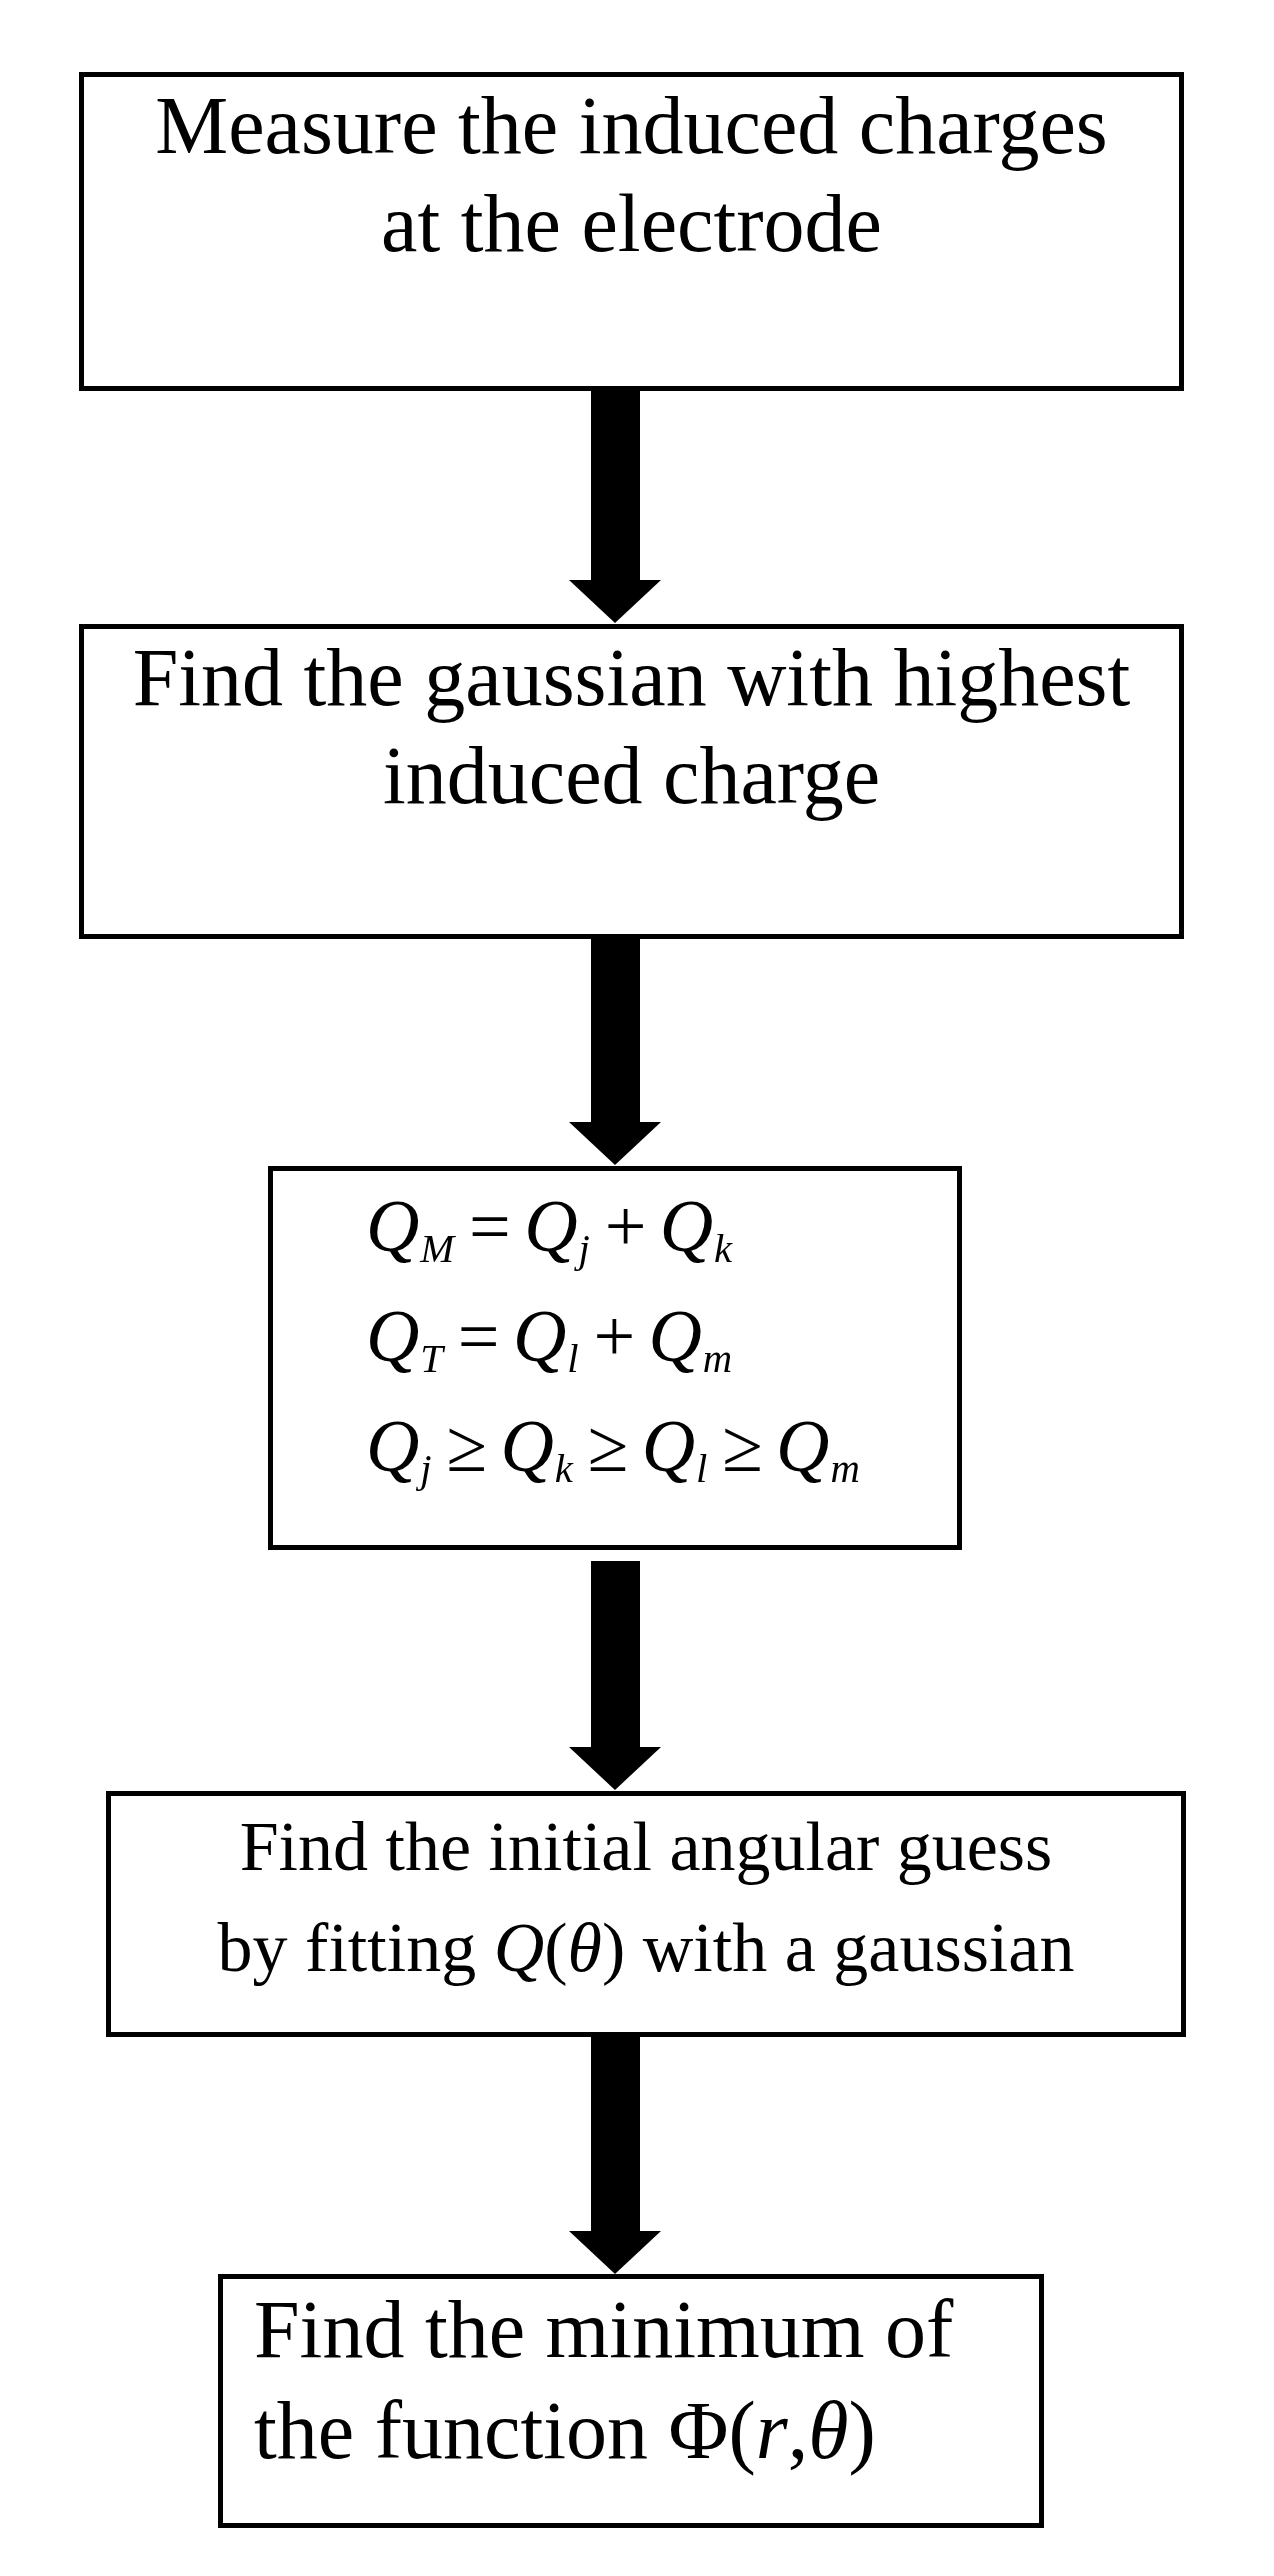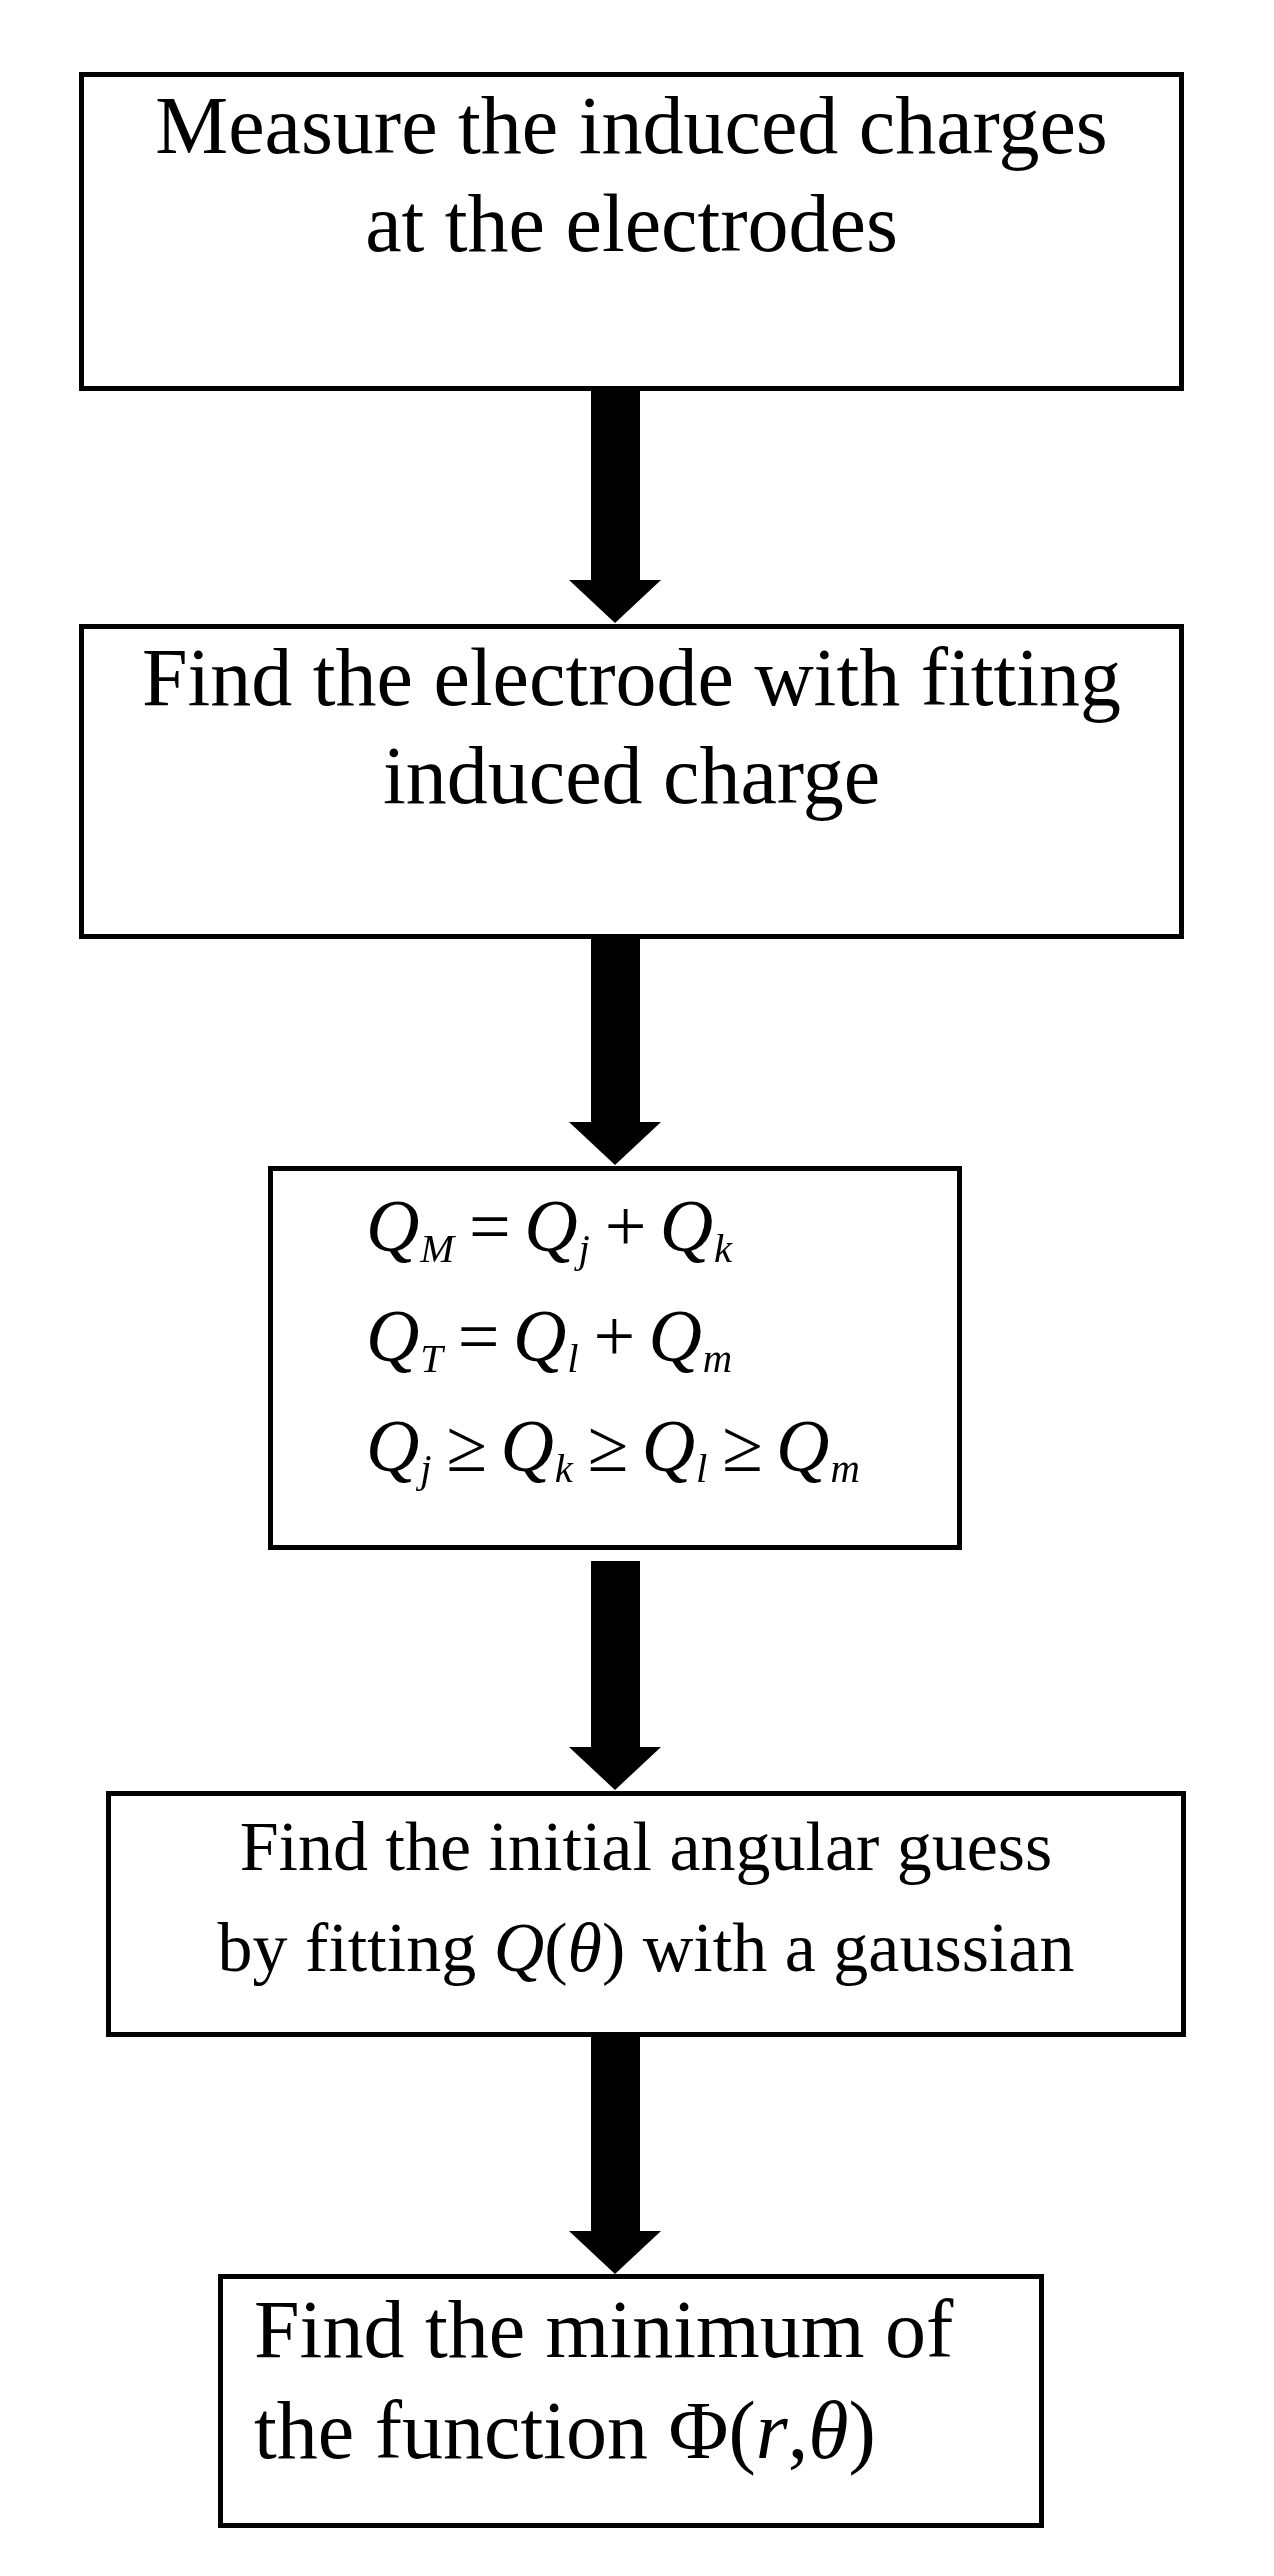--- a/index.html
+++ b/index.html
@@ -94,30 +94,30 @@
   #arrow3 { left: 569px; top: 1561px; height: 229px; }
   #arrow4 { left: 569px; top: 2037px; height: 237px; }
 </style>
 </head>
 <body>
 
 <div id="canvas">
 
   <div class="box centered" id="box1">
     <div class="tline">Measure the induced charges</div>
-    <div class="tline">at the electrodes</div>
+    <div class="tline">at the electrode</div>
   </div>
 
   <div class="arrow" id="arrow1">
     <div class="shaft"></div>
     <div class="head"></div>
   </div>
 
   <div class="box centered" id="box2">
-    <div class="tline">Find the electrode with fitting</div>
+    <div class="tline">Find the gaussian with highest</div>
     <div class="tline">induced charge</div>
   </div>
 
   <div class="arrow" id="arrow2">
     <div class="shaft"></div>
     <div class="head"></div>
   </div>
 
   <div class="box" id="box3">
     <div class="eq"><span class="mi">Q</span><sub>M</sub><span class="op">=</span><span class="mi">Q</span><sub>j</sub><span class="op">+</span><span class="mi">Q</span><sub>k</sub></div>

